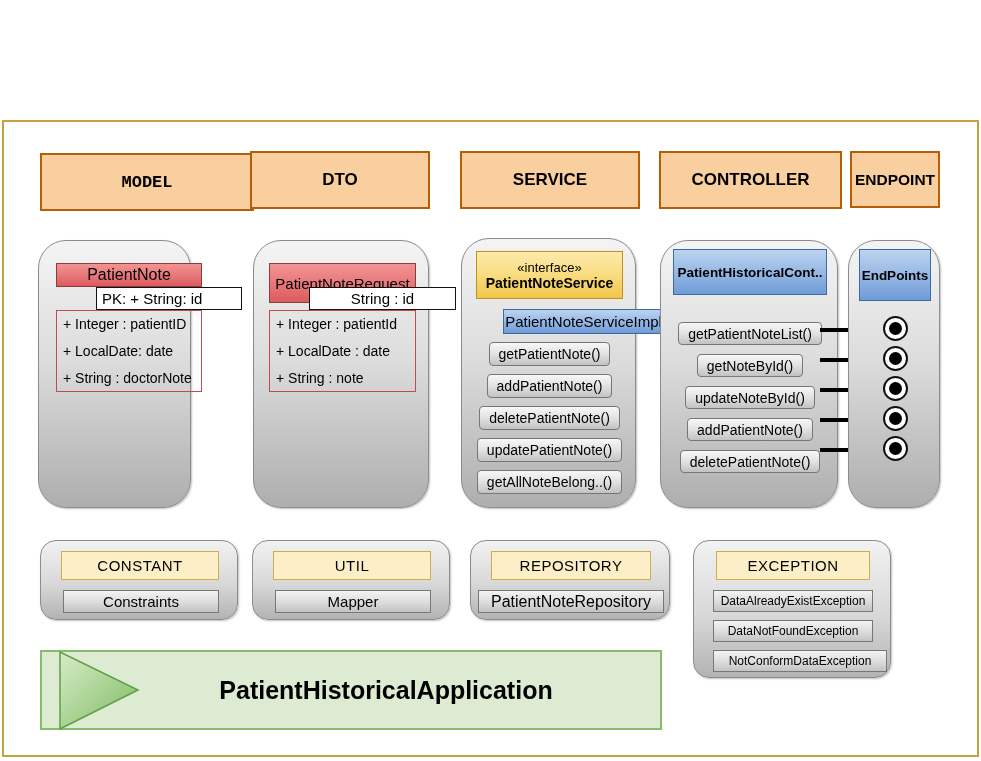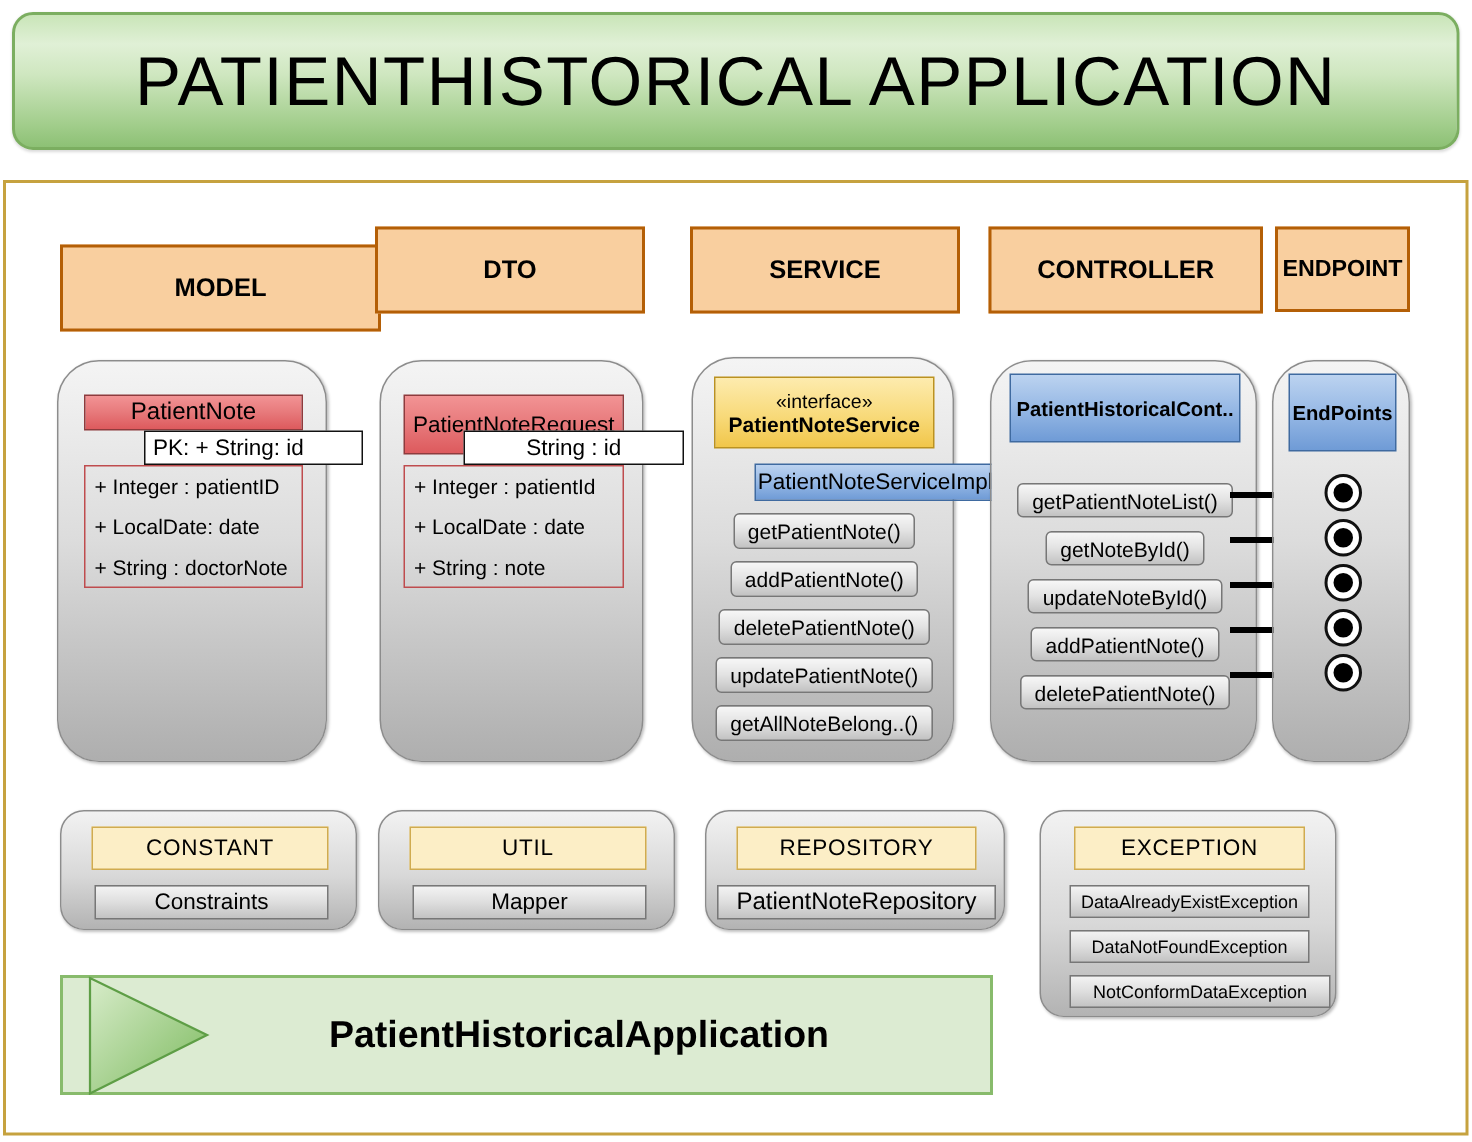--- a/index.html
+++ b/index.html
@@ -95,43 +95,40 @@
     background:#dcebd2;border:2px solid #88bb6c;
     display:flex;align-items:center;justify-content:center;
   }
   .green-banner .t{font-weight:bold;font-size:25px;padding-left:70px;}
 </style>
 </head>
 <body>
 
 <div class="stage">
 
-  <div class="abs title-banner">
-    <span class="t">PATIENTHISTORICAL APPLICATION</span>
-  </div>
 
   <div class="abs board"></div>
 
-  <div class="abs col-head" style="left:40px;top:163px;width:214px;height:58px;">
+  <div class="abs col-head" style="left:40px;top:153px;width:214px;height:58px;font-family:Liberation Mono, monospace;">
       <span>MODEL</span>
     </div>
   <div class="abs col-head" style="left:250px;top:151px;width:180px;height:58px;">
       <span>DTO</span>
     </div>
   <div class="abs col-head" style="left:460px;top:151px;width:180px;height:58px;">
       <span>SERVICE</span>
     </div>
   <div class="abs col-head" style="left:659px;top:151px;width:183px;height:58px;">
       <span>CONTROLLER</span>
     </div>
   <div class="abs col-head" style="left:850px;top:151px;width:90px;height:57px;font-size:15.5px;">
       <span>ENDPOINT</span>
     </div>
 
-  <div class="abs card" style="left:38px;top:240px;width:180px;height:268px;">
+  <div class="abs card" style="left:38px;top:240px;width:153px;height:268px;">
     <div class="abs red-head" style="left:17px;top:22px;width:146px;height:24px;">
       <span>PatientNote</span>
     </div>
     <div class="abs pk-row" style="left:17px;top:46px;width:146px;height:23px;padding-left:5px;">
       <span>PK: + String: id</span>
     </div>
     <div class="abs attr-box" style="left:17px;top:69px;width:146px;height:82px;">
       <div class="row">+ Integer : patientID</div>
       <div class="row">+ LocalDate: date</div>
       <div class="row">+ String : doctorNote</div>

